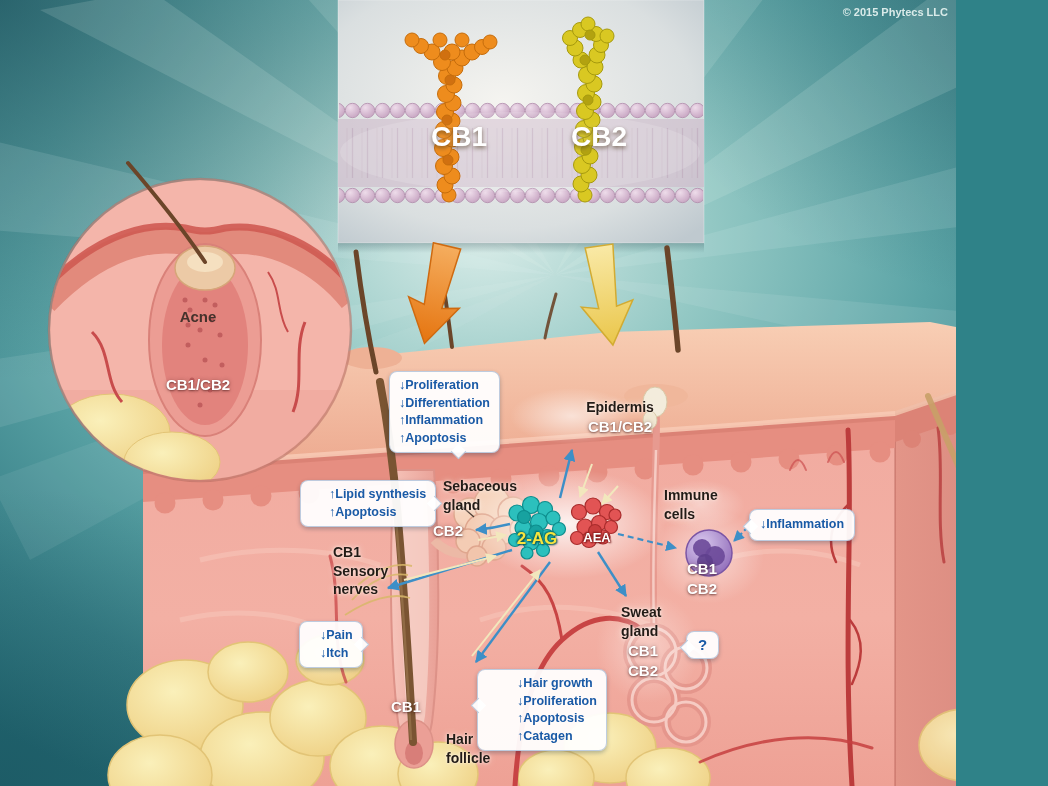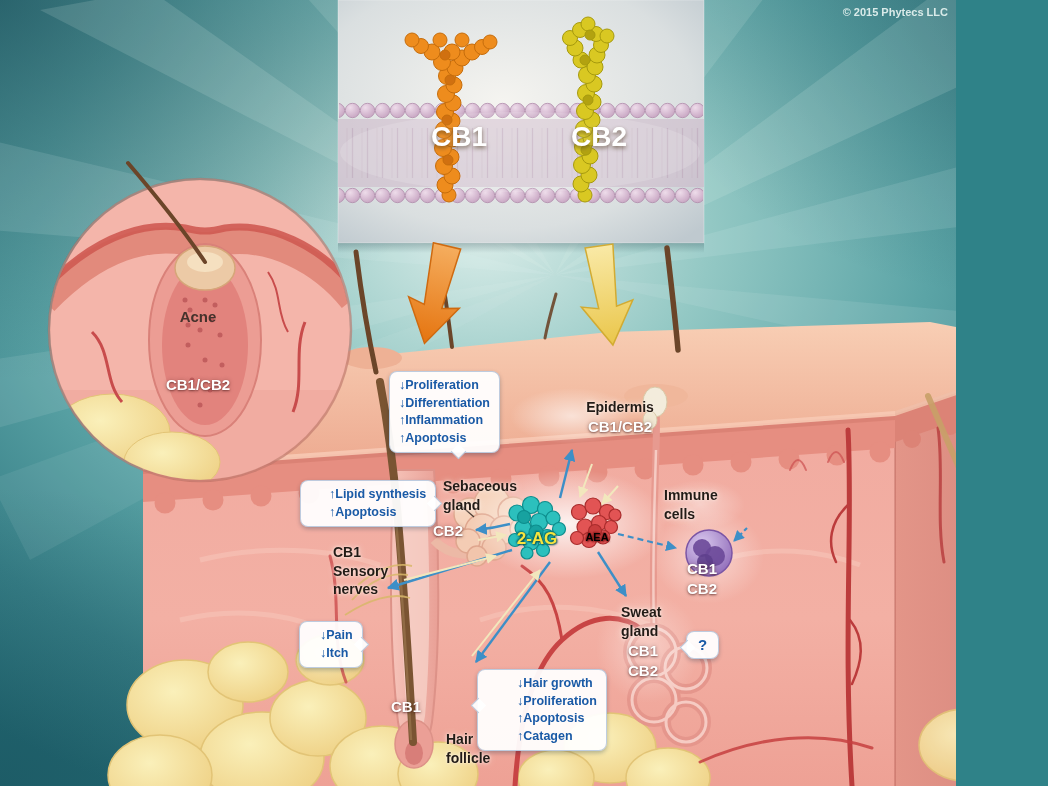--- a/index.html
+++ b/index.html
@@ -25,21 +25,21 @@
   .lbl-dark { color:#221b16; font-weight:bold; font-size:14px; line-height:18.5px;
               text-shadow:0 0 3px rgba(255,243,237,.95), 0 0 7px rgba(255,243,237,.7); }
   .lbl-white { color:#fff; font-weight:bold; font-size:15px; line-height:20px;
                text-shadow:0 1px 2px rgba(70,25,25,.6), 0 0 4px rgba(70,25,25,.35); }
 
   #epi-label { left:572px; top:398px;margin-left:48px; }
   #seb-label { left:443px; top:477px; }
   #cb2-seb  { left:448px; top:531px; }
   #ag-label  { left:537px; top:539px; transform:translate(-50%,-50%); font-size:17px; font-weight:bold; color:#f7e53e;
                text-shadow:0 0 2px #0b6e6e, 1px 1px 2px #084848, -1px -1px 2px #0b6e6e; }
-  #aea-label { left:597px; top:537px; transform:translate(-50%,-50%); font-size:11px; font-weight:bold; color:#000000;
+  #aea-label { left:597px; top:537px; transform:translate(-50%,-50%); font-size:13px; font-weight:bold; color:#ffffff;
                text-shadow:0 0 2px #8c1f1f, 1px 1px 2px #6e1414, -1px -1px 2px #8c1f1f; }
   #imm-label { left:664px; top:486px; }
   #imm-rec   { left:702px; top:559px; }
   #sens-label { left:333px; top:543px; }
   #sweat-label { left:621px; top:603px; }
   #sweat-rec { left:628px; top:641px; }
   #foll-cb1 { left:406px; top:707px; }
   #foll-label { left:446px; top:730px; }
 
   .callout { position:absolute; background:rgba(255,255,255,.94); border:1px solid rgba(125,155,195,.5);
@@ -492,20 +492,24 @@
   <div>↑Inflammation</div>
   <div>↑Apoptosis</div>
 </div>
 
 <div class="callout" id="co-lipid">
   <span class="tail tail-r"></span>
   <div>↑Lipid synthesis</div>
   <div>↑Apoptosis</div>
 </div>
 
+<div class="callout" id="co-inflam">
+  <span class="tail tail-l"></span>
+  <div>↓Inflammation</div>
+</div>
 
 <div class="callout" id="co-pain">
   <span class="tail tail-r"></span>
   <div>↓Pain</div>
   <div>↓Itch</div>
 </div>
 
 <div class="callout" id="co-hair">
   <span class="tail tail-l"></span>
   <div>↓Hair growth</div>

